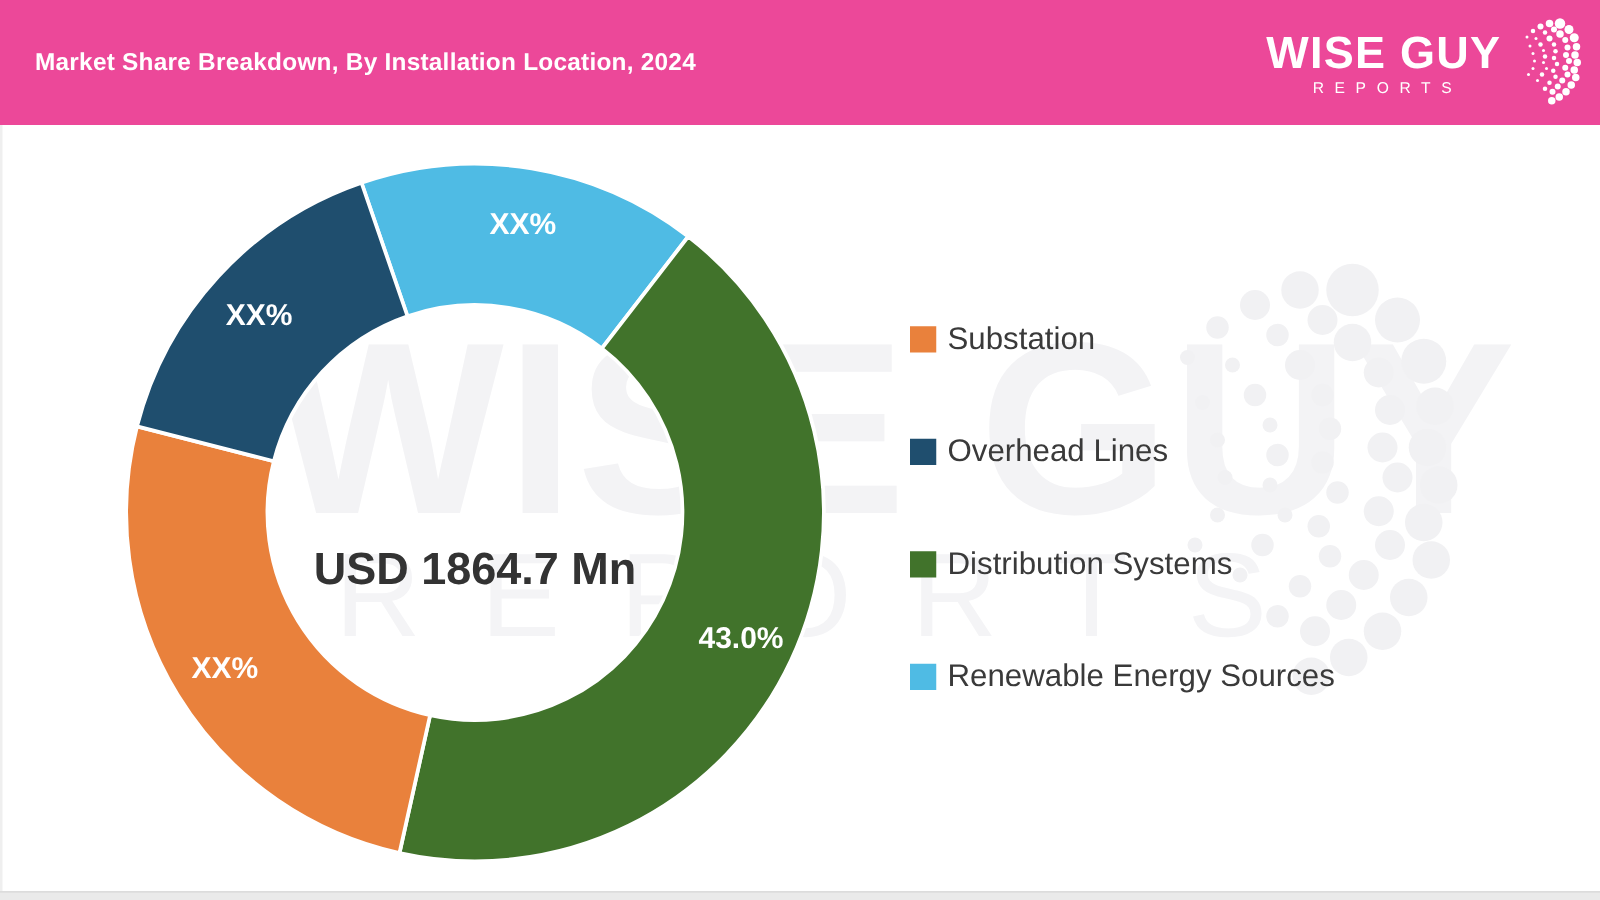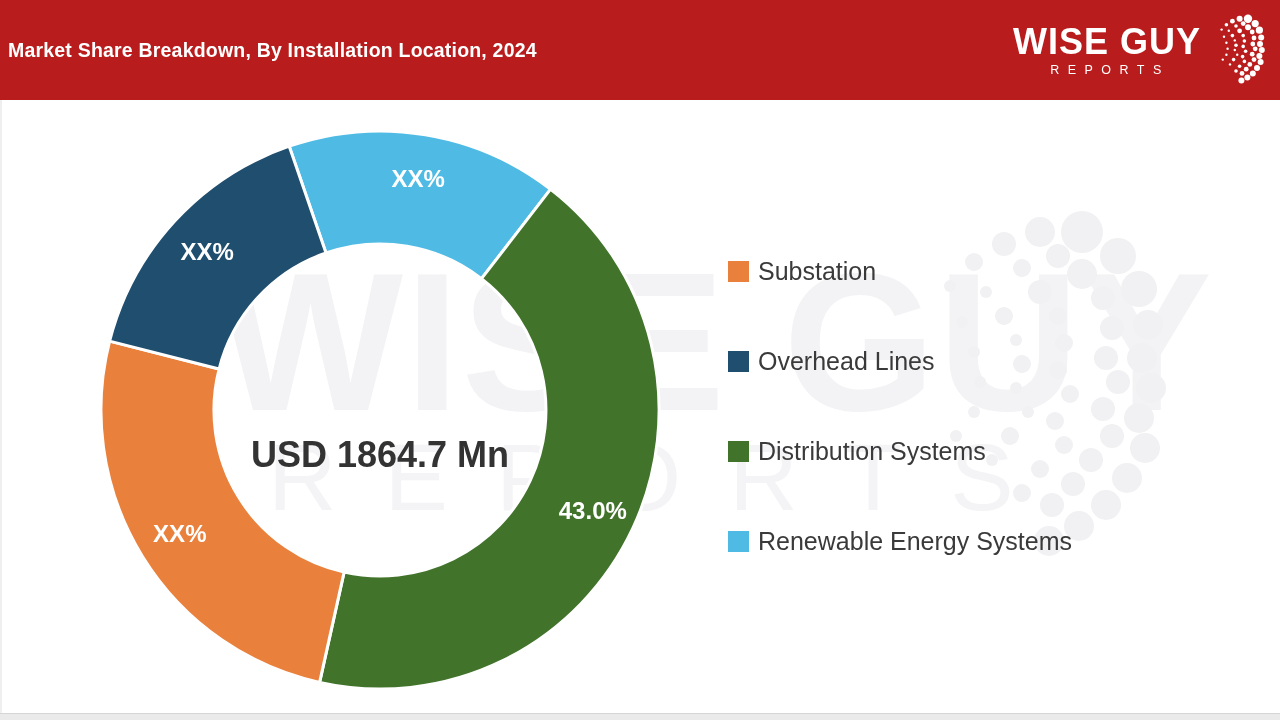--- a/index.html
+++ b/index.html
@@ -1,21 +1,21 @@
 <!DOCTYPE html>
 <html><head>
 <meta charset="utf-8">
 <style>
   html,body{margin:0;padding:0;background:#fff;}
   .stage{position:relative;width:1280px;height:720px;background:#ffffff;overflow:hidden;
          font-family:"Liberation Sans",sans-serif;}
   
-  .header{position:absolute;top:0;left:0;right:0;height:100px;background:#b91c1c;
+  .header{position:absolute;top:0;left:0;right:0;height:100px;background:#ec4899;
           display:flex;align-items:center;justify-content:space-between;
-          padding:0 14px 0 8px;box-sizing:border-box;z-index:3;}
+          padding:0 14px 0 28px;box-sizing:border-box;z-index:3;}
   .title{color:#ffffff;font-size:19.5px;font-weight:700;letter-spacing:.2px;}
   .logo{display:flex;align-items:center;gap:5px;}
   .logo-text{text-align:center;color:#ffffff;}
   .logo-name{font-size:36px;font-weight:600;letter-spacing:1px;line-height:1;}
   .logo-sub{font-size:12.5px;letter-spacing:8.5px;margin-top:3px;padding-left:6px;white-space:nowrap;}
   .logo-face{width:60px;height:74px;}
   
   .wm{position:absolute;color:#f3f3f5;z-index:0;user-select:none;white-space:nowrap;line-height:1;}
   #wm1{left:218px;top:245px;font-size:196px;font-weight:600;letter-spacing:2px;}
   #wm2{left:268px;top:430px;font-size:95px;font-weight:400;letter-spacing:48px;color:#f4f4f6;}
@@ -136,19 +136,19 @@
       <div class="legend-item">
         <span class="swatch" style="background: rgb(31, 78, 110);"></span>
         <span class="legend-label">Overhead Lines</span>
       </div>
       <div class="legend-item">
         <span class="swatch" style="background: rgb(65, 115, 43);"></span>
         <span class="legend-label">Distribution Systems</span>
       </div>
       <div class="legend-item">
         <span class="swatch" style="background: rgb(79, 187, 228);"></span>
-        <span class="legend-label">Renewable Energy Systems</span>
+        <span class="legend-label">Renewable Energy Sources</span>
       </div>
     </div>
 
   <div class="left-edge"></div>
   <div class="footer-strip"></div>
 </div>
 
 </body></html>

